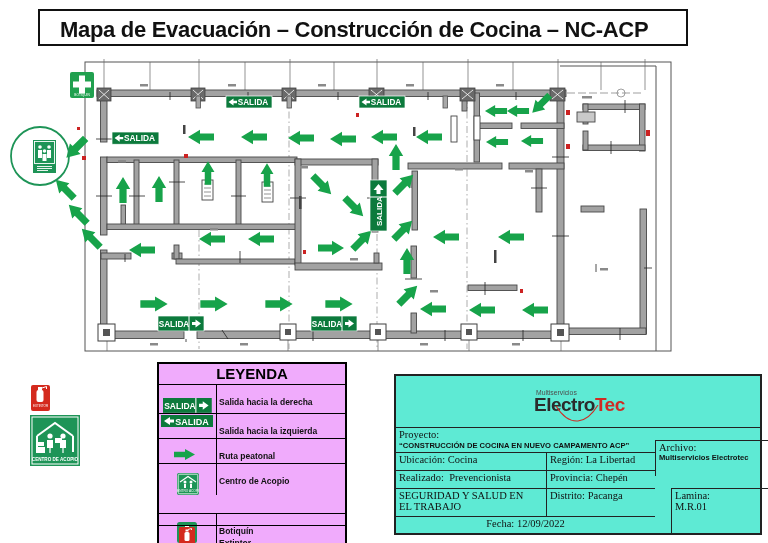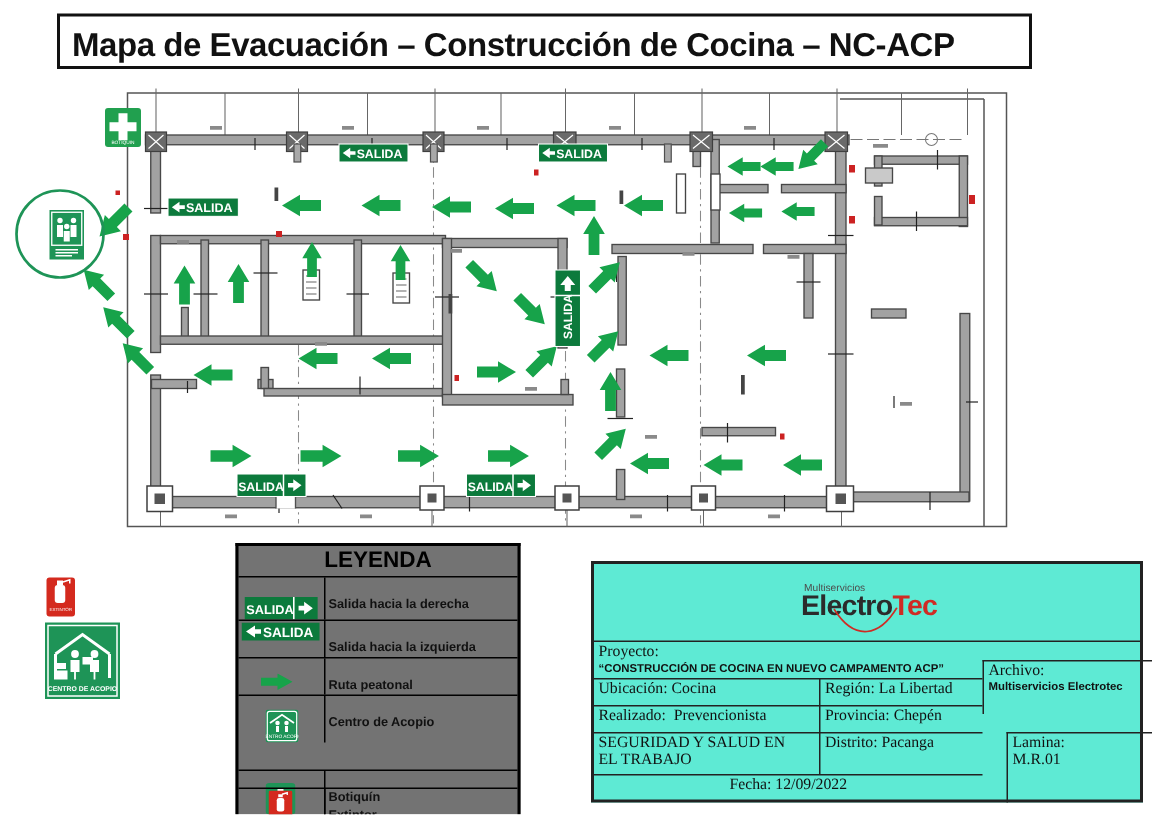--- a/index.html
+++ b/index.html
@@ -1,20 +1,20 @@
 <!DOCTYPE html>
 <html><head>
 <meta charset="utf-8">
 <style>
 html,body{margin:0;padding:0;background:#ffffff;}
 #page{position:relative;width:768px;height:543px;background:#fff;overflow:hidden;font-family:"Liberation Sans",sans-serif;}
 .abs{position:absolute;}
-#titlebox{left:38px;top:9px;width:650px;height:37px;border:2.5px solid #111;box-sizing:border-box;text-align:left;padding-left:8px;font-weight:bold;font-size:22px;color:#111;line-height:37px;letter-spacing:-0.3px;}
-
-#legend{left:157px;top:362px;width:190px;height:181px;border:2px solid #000;border-bottom:none;box-sizing:border-box;background:#737373;}
+#titlebox{left:38px;top:9px;width:650px;height:37px;border:2.5px solid #111;box-sizing:border-box;text-align:left;padding-left:20px;font-weight:bold;font-size:22px;color:#111;line-height:37px;letter-spacing:-0.3px;}
+
+#legend{left:157px;top:362px;width:190px;height:181px;border:2px solid #000;border-bottom:none;box-sizing:border-box;background:#f0abfc;}
 .lrow{position:absolute;left:0;width:100%;border-top:1px solid #000;box-sizing:border-box;}
 .ltxt{position:absolute;left:60px;top:12px;font-weight:bold;font-size:8.5px;color:#111;}
 #legend .hdr{font-weight:bold;font-size:15px;text-align:center;width:100%;position:absolute;top:1px;}
 .vline{position:absolute;top:0;bottom:0;left:57px;width:1px;background:#000;}
 
 #tblock{left:394px;top:374px;width:368px;height:161px;border:2px solid #222;box-sizing:border-box;background:#5eead4;font-family:"Liberation Serif",serif;color:#111;}
 .tb{position:absolute;box-sizing:border-box;font-size:10.5px;padding:1px 3px;}
 .tbb{border-top:1px solid #222;}
 .tbl{border-left:1px solid #222;}
 </style>

